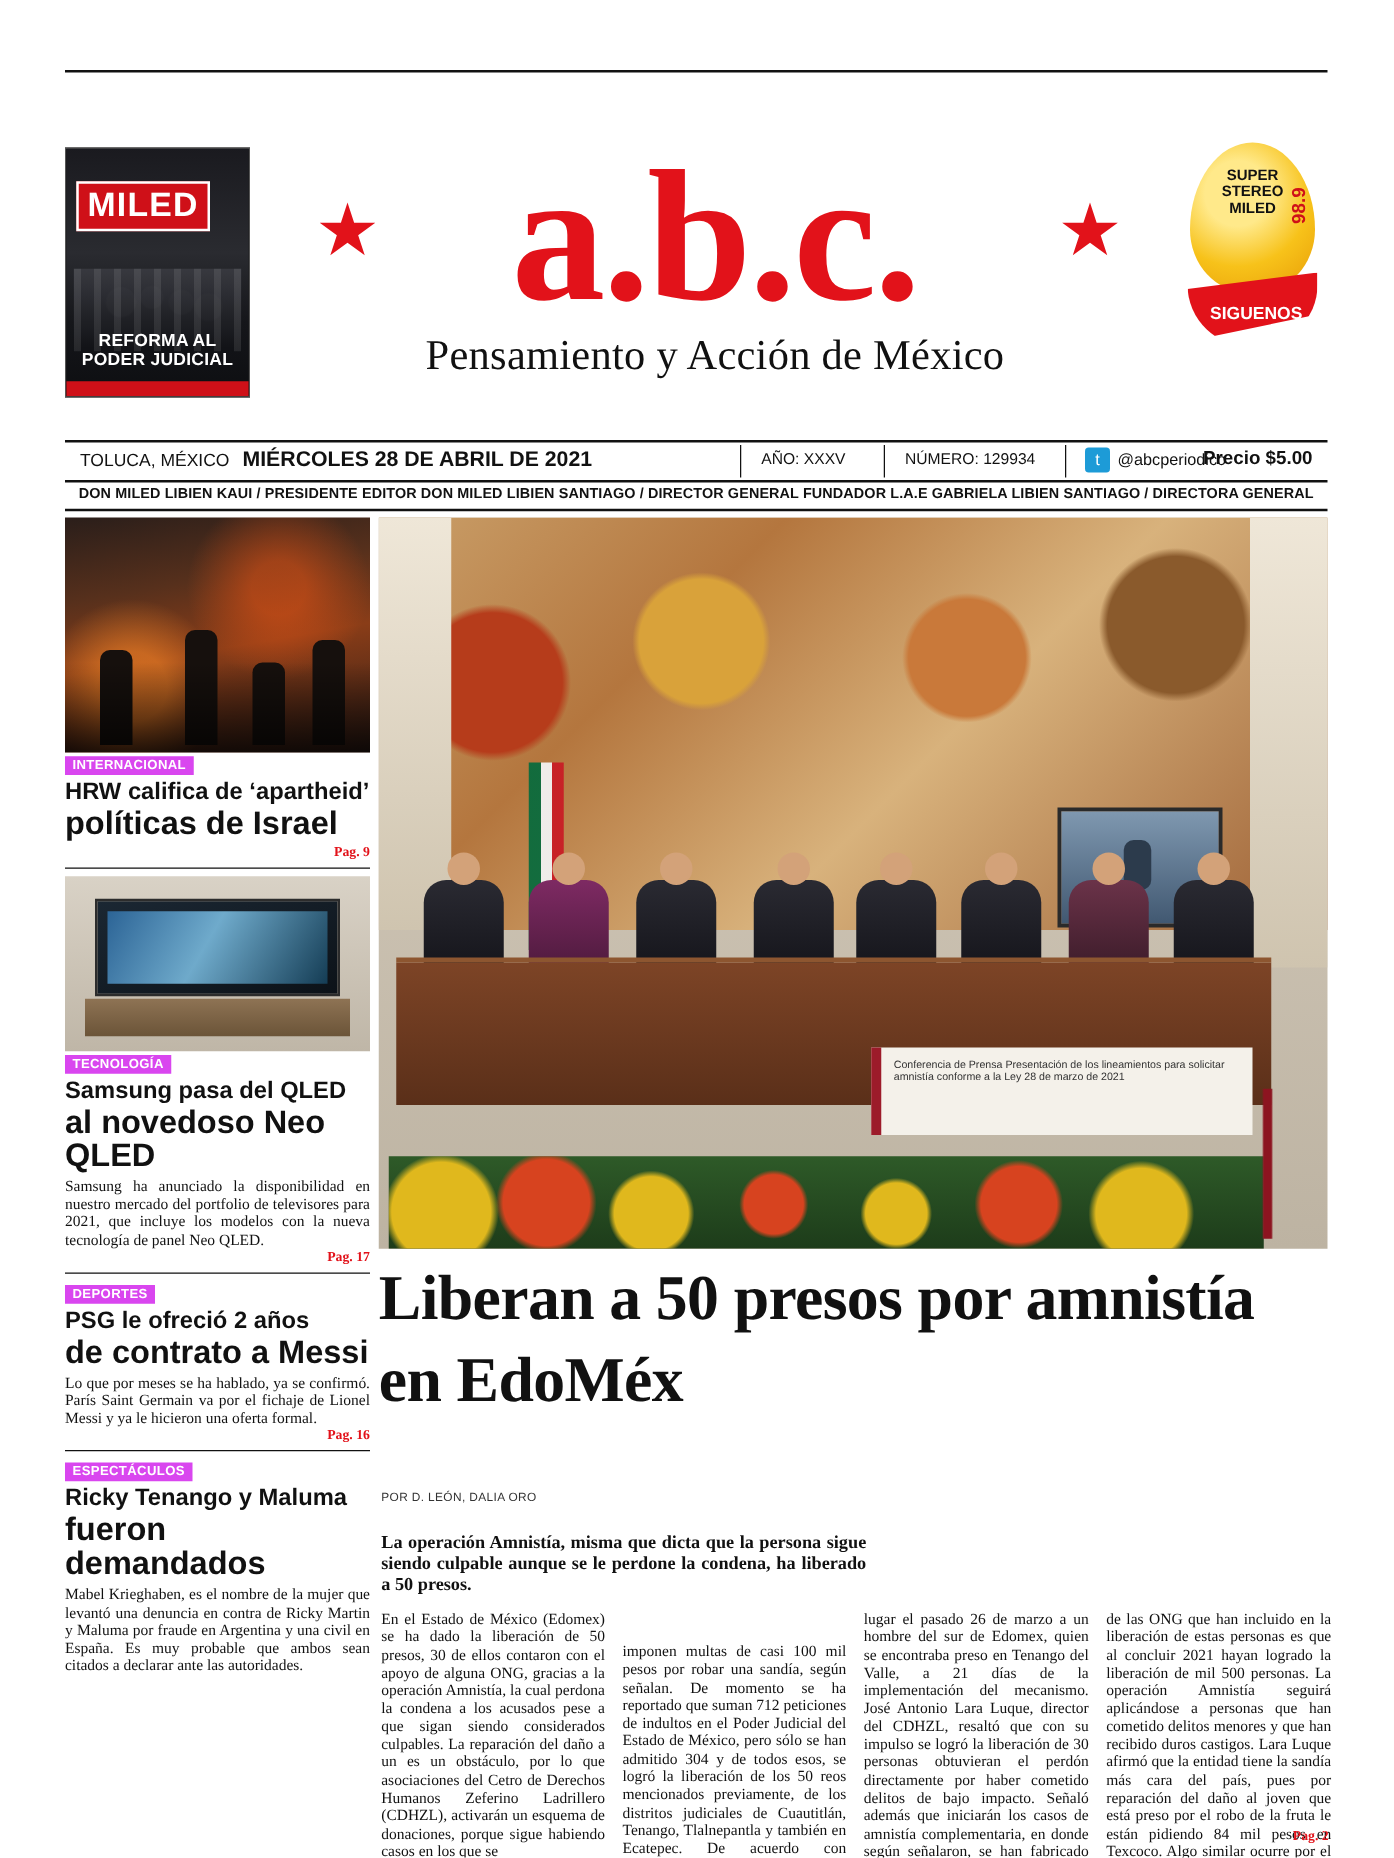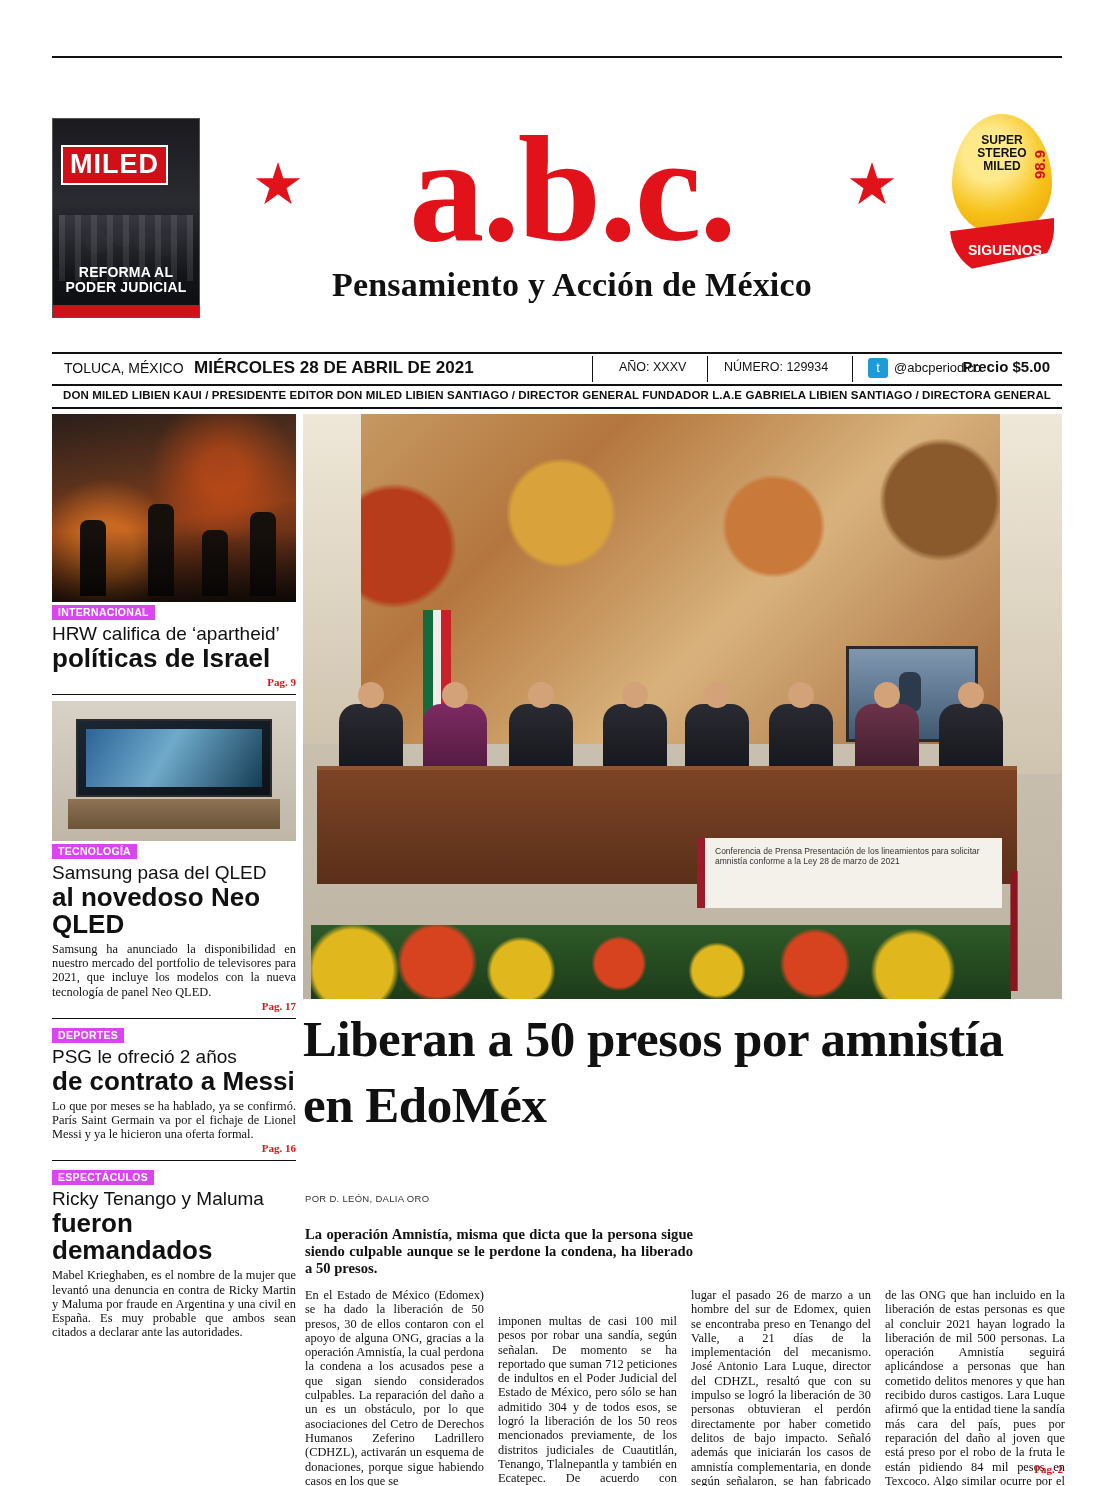--- a/index.html
+++ b/index.html
@@ -68,21 +68,21 @@
     color:#e2121a;
     letter-spacing:-2px;
   }
   .brand .star {
     position:absolute; top:56px; color:#e2121a; font-size:58px; line-height:58px;
   }
   .brand .star.left { left:10px; }
   .brand .star.right { right:4px; }
   .brand .tagline {
     position:absolute; left:0; top:166px; width:660px; text-align:center;
-    font-family:"Liberation Serif", serif; font-weight:bold;
+    font-family:"Liberation Serif", serif; font-weight:normal;
     font-size:34px; color:#111; letter-spacing:.2px;
   }
 
   .radio-logo { position:absolute; right:0; top:14px; width:118px; height:192px; }
   .radio-logo .bulb {
     position:absolute; left:8px; top:0; width:100px; height:120px;
     background:radial-gradient(circle at 38% 34%, #ffe98a 0 26%, #f7c21a 58%, #e79a05 100%);
     border-radius:50% 50% 46% 46% / 58% 58% 42% 42%;
   }
   .radio-logo .bulb-txt {
@@ -108,21 +108,21 @@
 
   
   .inforule { position:absolute; left:52px; top:352px; width:1010px; height:2px; background:#111; }
   .infobar {
     position:absolute; left:52px; top:356px; width:1010px; height:26px;
     font-family:"Liberation Sans", sans-serif; font-size:13px; color:#111;
   }
   .infobar .city { position:absolute; left:12px; top:4px; font-size:14px; }
   .infobar .date { position:absolute; left:142px; top:2px; font-weight:bold; font-size:17px; }
   .infobar .sep { position:absolute; top:0; width:1px; height:26px; background:#111; }
-  .infobar .year { position:absolute; left:557px; top:4px; font-size:12.5px;margin-left:10px; }
+  .infobar .year { position:absolute; left:557px; top:4px; font-size:12.5px; }
   .infobar .num { position:absolute; left:672px; top:4px; font-size:12.5px; }
   .infobar .tw {
     position:absolute; left:816px; top:2px; width:20px; height:20px;
     background:#1d9bd7; border-radius:3px; color:#fff;
     font-size:13px; text-align:center; line-height:20px;
   }
   .infobar .handle { position:absolute; left:842px; top:4px; font-size:13px; }
   .infobar .price { position:absolute; right:12px; top:2px; font-weight:bold; font-size:15px; }
 
   .staffrule { position:absolute; left:52px; top:384px; width:1010px; height:2px; background:#111; }
@@ -137,21 +137,21 @@
   
   .leftcol { position:absolute; left:52px; top:414px; width:244px; }
 
   .kicker {
     display:inline-block; padding:1px 6px 2px;
     background:#d946ef; color:#fff;
     font-family:"Liberation Sans", sans-serif; font-weight:bold; font-size:10.5px;
     letter-spacing:.3px;
   }
   .l-head-sm {
-    font-family:"Liberation Sans", sans-serif; font-weight:normal;
+    font-family:"Liberation Sans", sans-serif; font-weight:bold;
     font-size:19px; line-height:21px; color:#111; margin:3px 0 0;
   }
   .l-head-lg {
     font-family:"Liberation Sans", sans-serif; font-weight:bold;
     font-size:26px; line-height:27px; color:#111; margin:1px 0 4px;
   }
   .l-body {
     font-family:"Liberation Serif", serif; font-size:12.4px; line-height:14.2px;
     text-align:justify; color:#111;
   }

